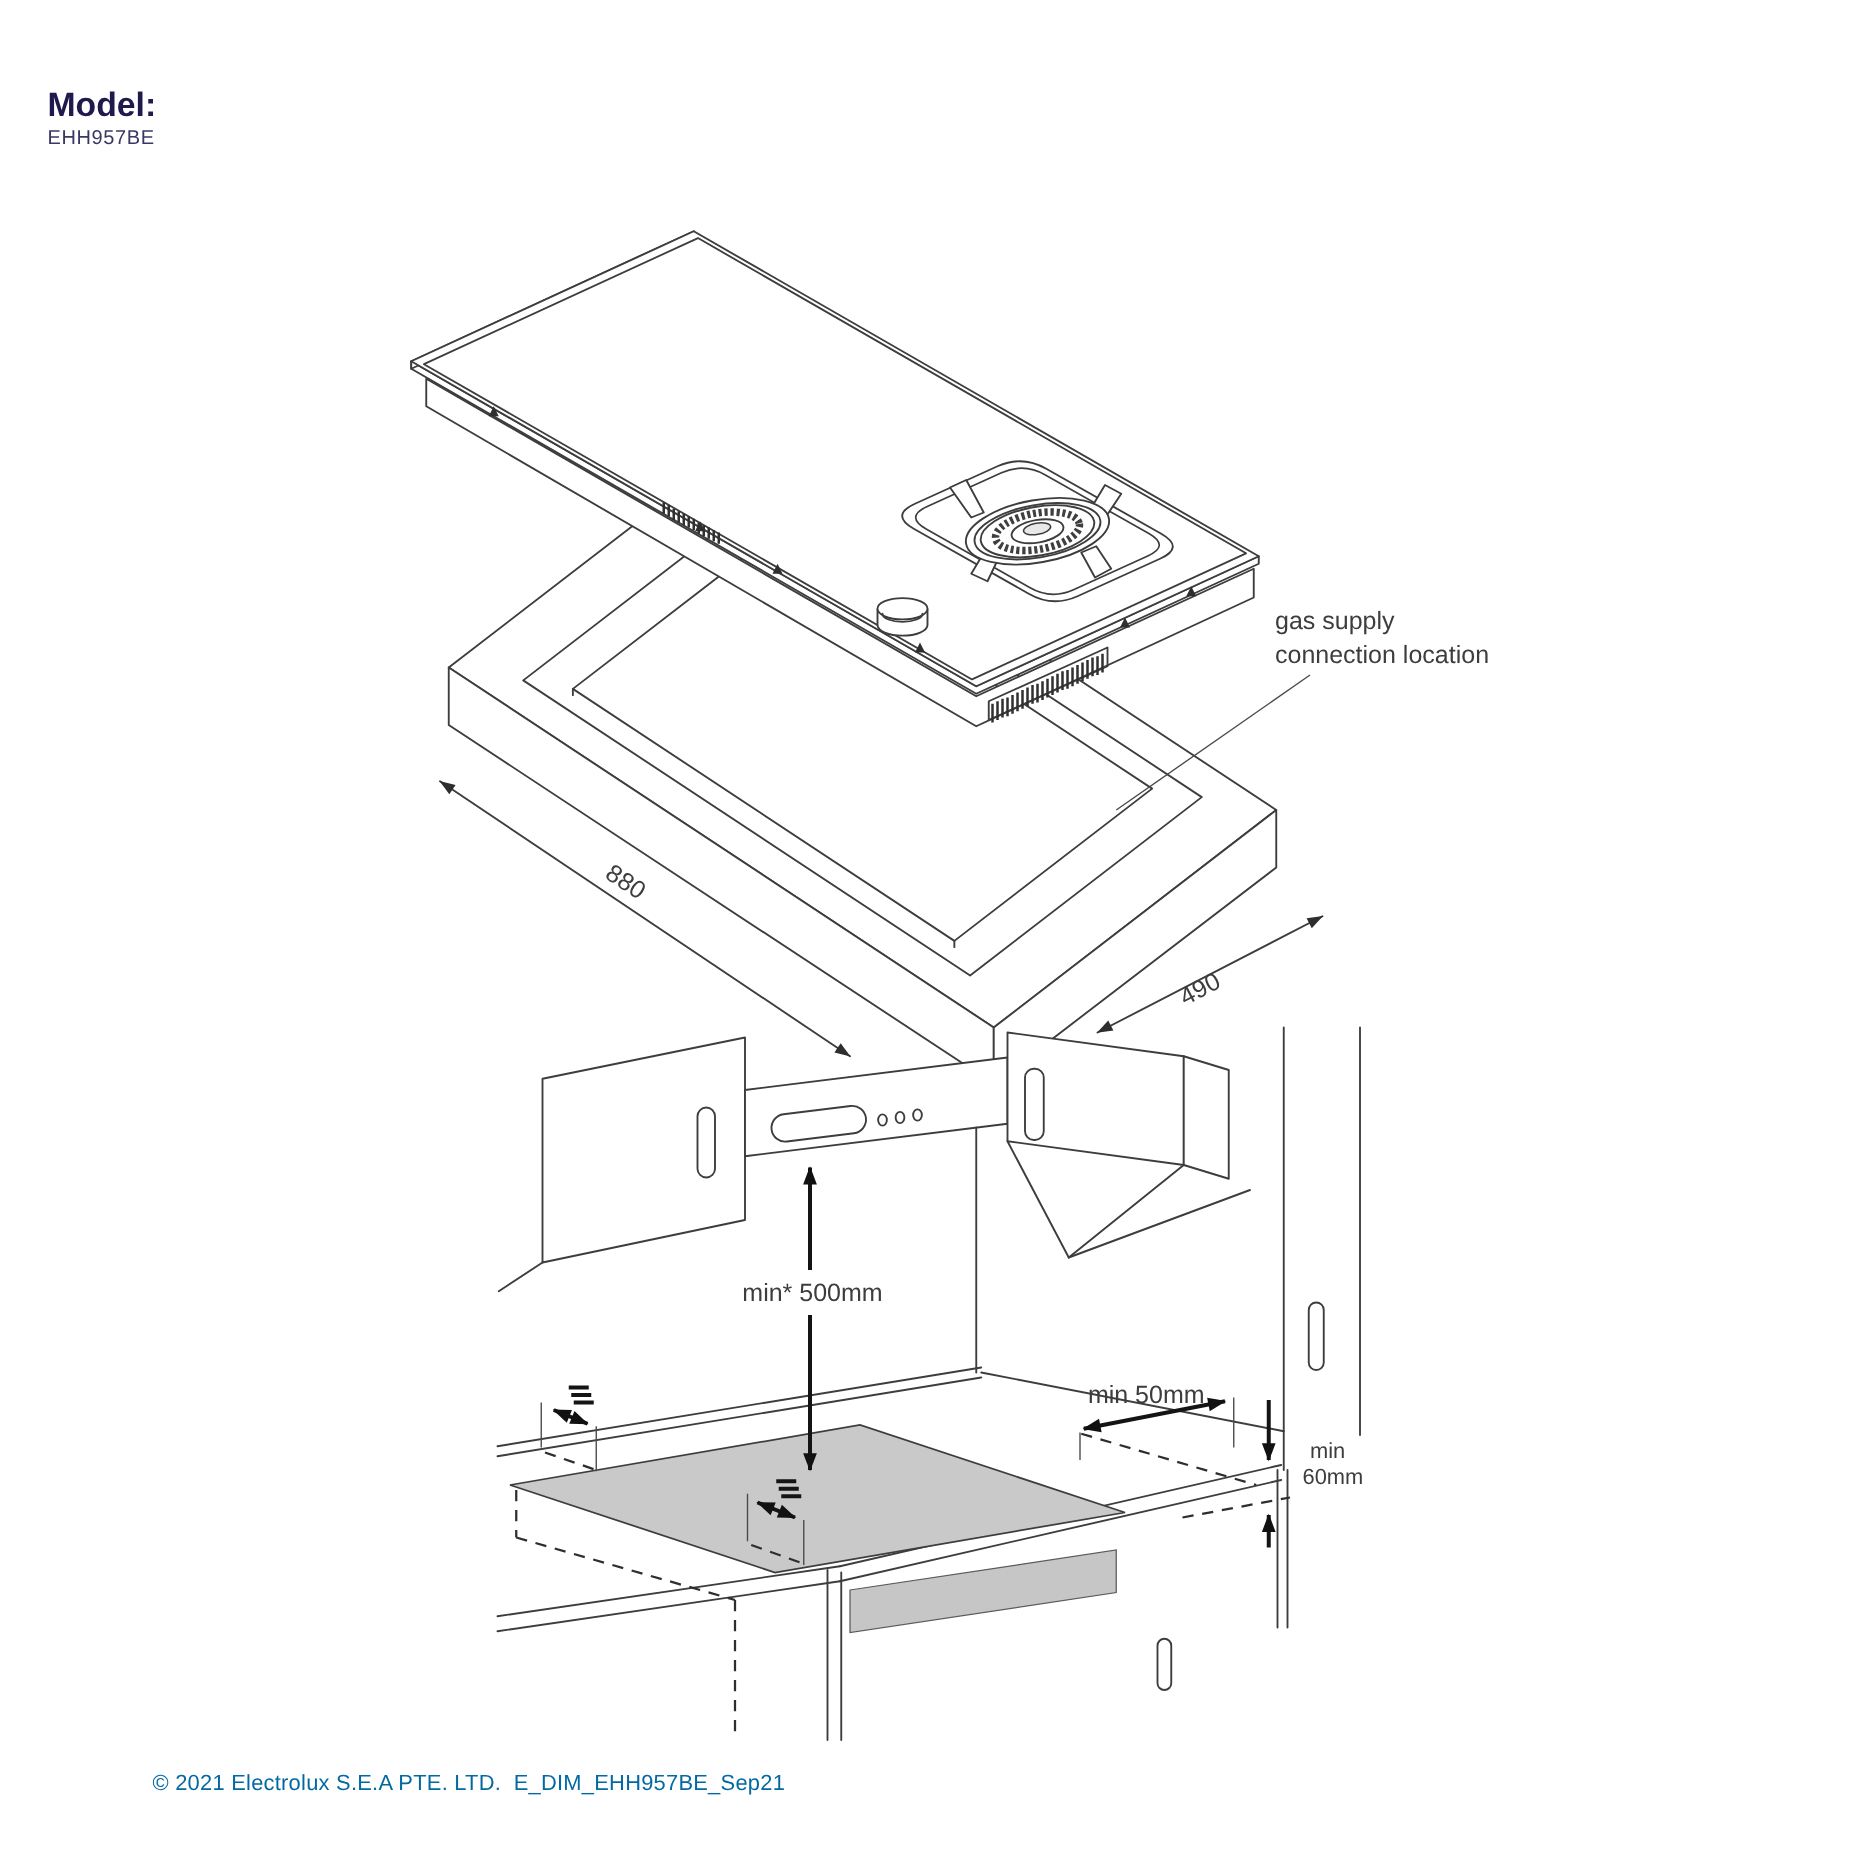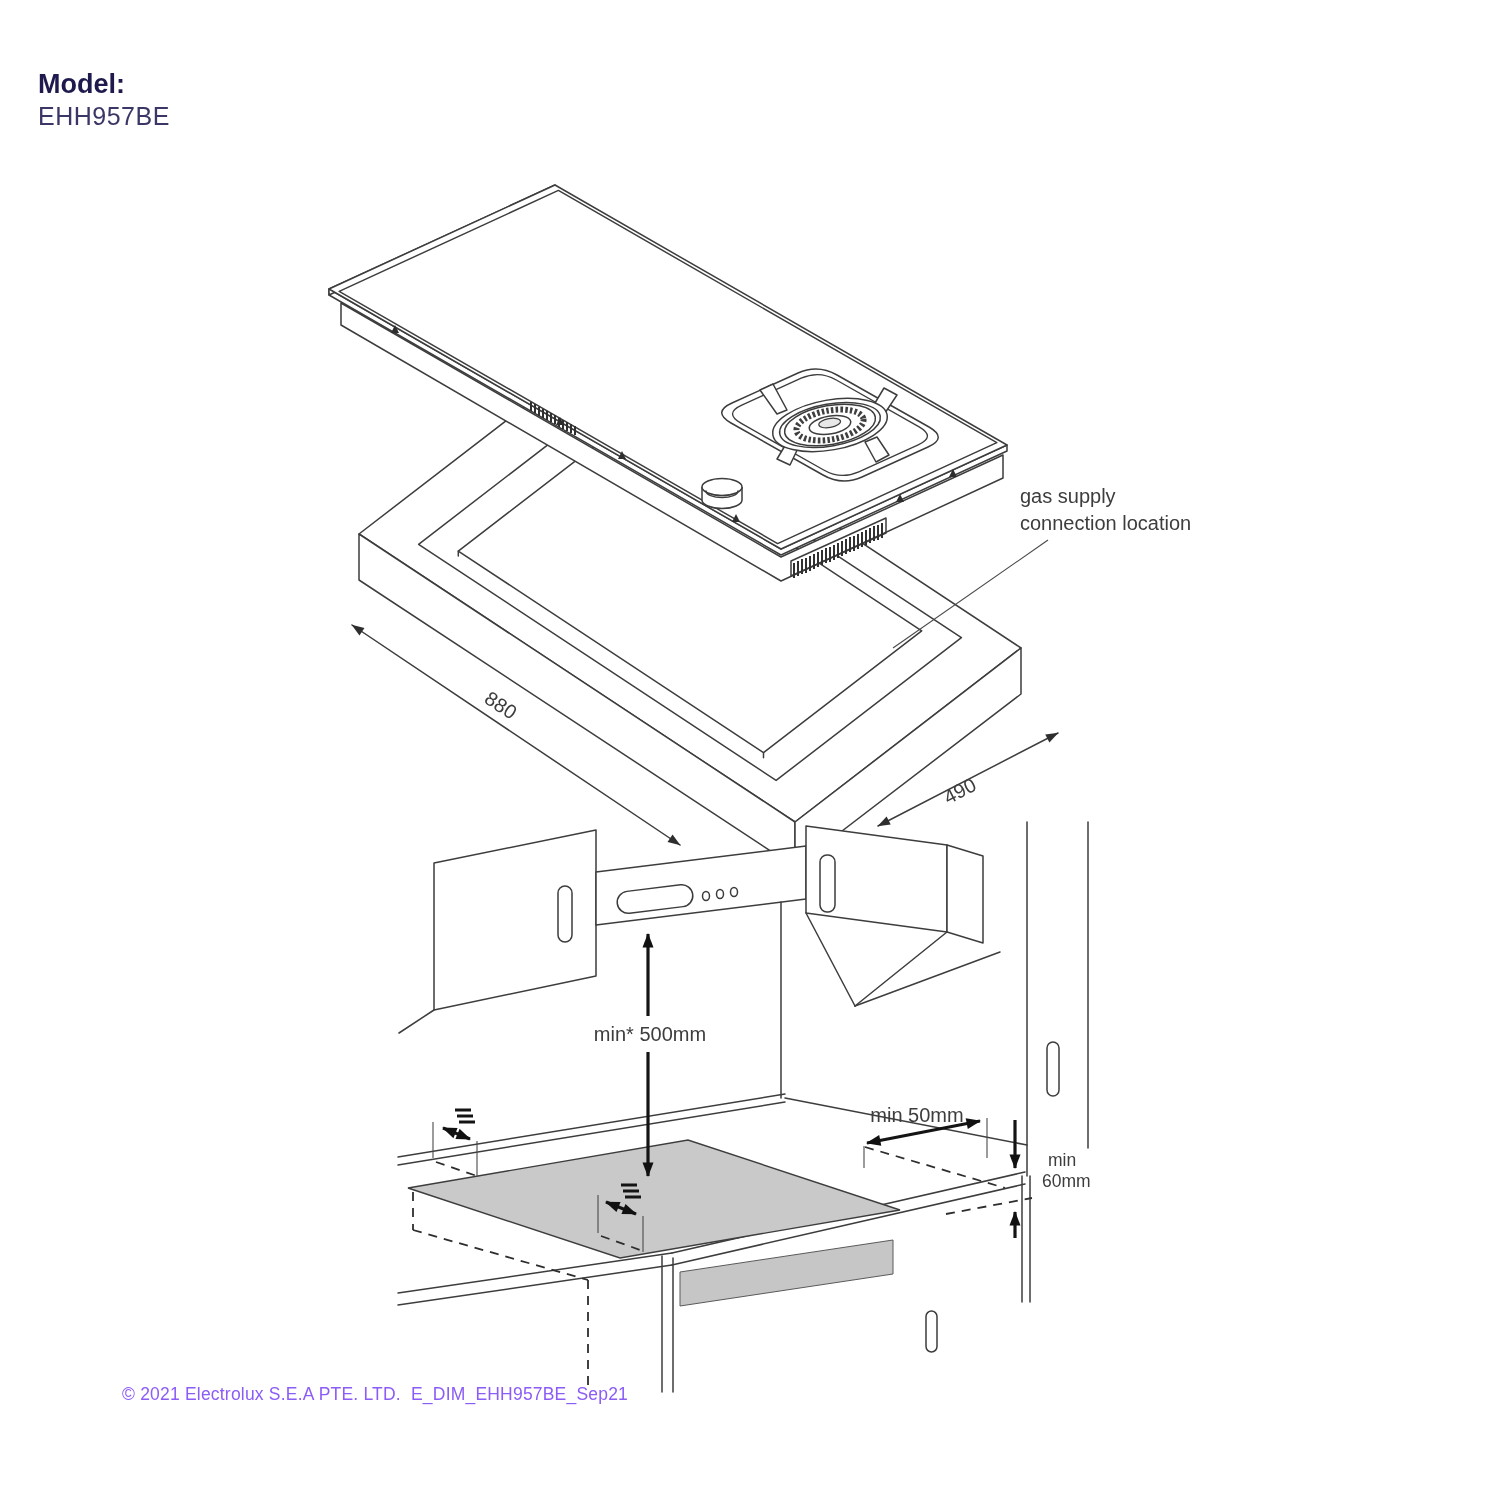--- a/index.html
+++ b/index.html
@@ -1,21 +1,21 @@
 <!DOCTYPE html>
 <html><head>
 <meta charset="utf-8">
 <style>
   html,body{margin:0;padding:0;background:#ffffff;}
   body{width:1500px;height:1500px;position:relative;font-family:"Liberation Sans",sans-serif;overflow:hidden;}
   .stage{position:absolute;inset:0;}
   .hdr{position:absolute;left:38px;top:30px;line-height:1.22;margin-top:38px;}
   .hdr .lbl{font-size:27px;font-weight:bold;color:#1e1a4e;}
-  .hdr .num{font-size:25px;color:#3a3766;letter-spacing:.5px;}
-  .ftr{position:absolute;left:122px;top:1384px;font-size:17.5px;color:#8b5cf6;white-space:pre;letter-spacing:.2px;}
+  .hdr .num{font-size:16px;color:#3a3766;letter-spacing:.5px;}
+  .ftr{position:absolute;left:122px;top:1416px;font-size:17.5px;color:#0369a1;white-space:pre;letter-spacing:.2px;}
   svg{position:absolute;inset:0;}
   .ln{fill:none;stroke:#3d3d3d;stroke-width:1.5;stroke-linejoin:round;stroke-linecap:round;}
   .lnw{fill:#ffffff;stroke:#3d3d3d;stroke-width:1.5;stroke-linejoin:round;}
   .thin{fill:none;stroke:#4a4a4a;stroke-width:1.1;}
   .bold{fill:none;stroke:#141414;stroke-width:3.2;}
   .dash{fill:none;stroke:#2e2e2e;stroke-width:1.8;stroke-dasharray:9 7;}
   .gril{fill:none;stroke:#303030;stroke-width:2;}
   .gray{fill:#c9c9c9;stroke:#3d3d3d;stroke-width:1.4;}
   .gray2{fill:#c6c6c6;stroke:#5a5a5a;stroke-width:1;}
   .clip{fill:#2e2e2e;stroke:none;}

